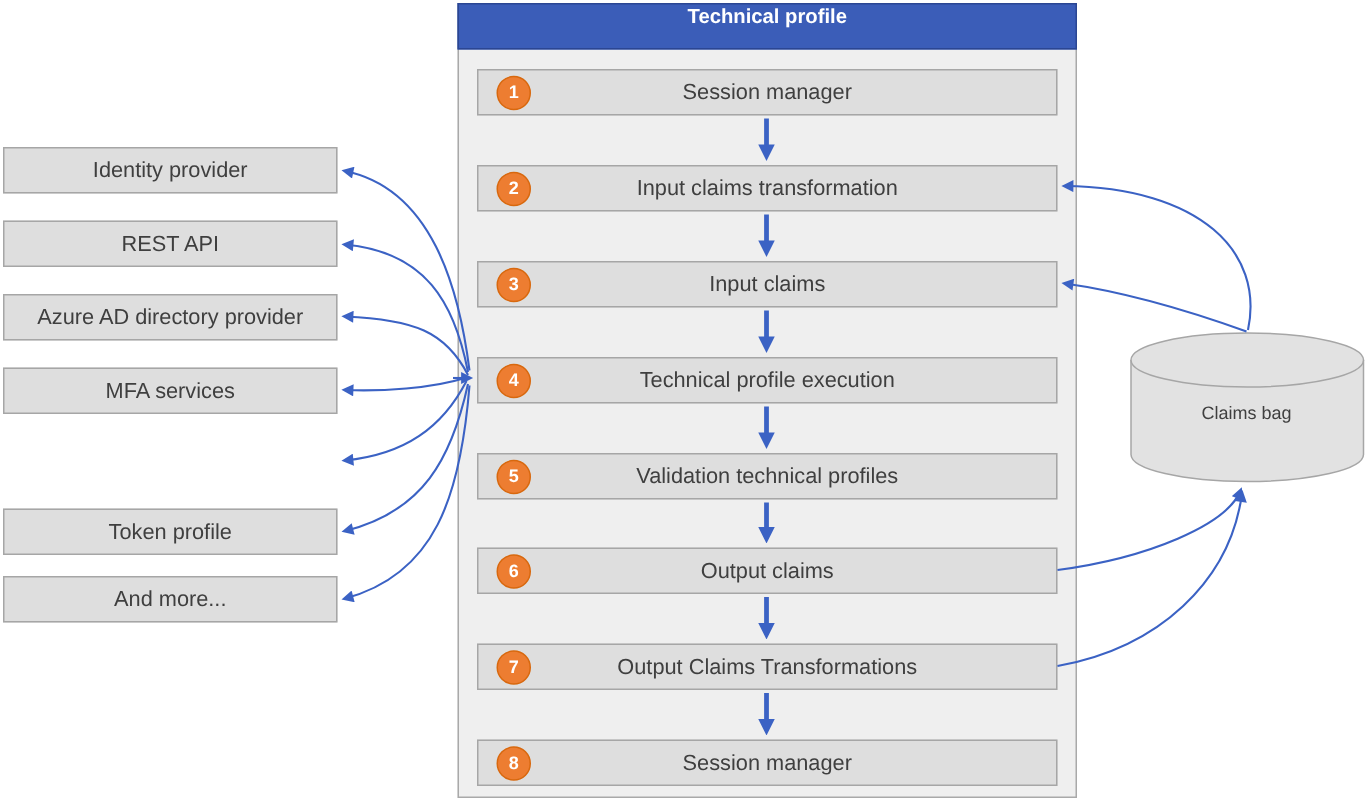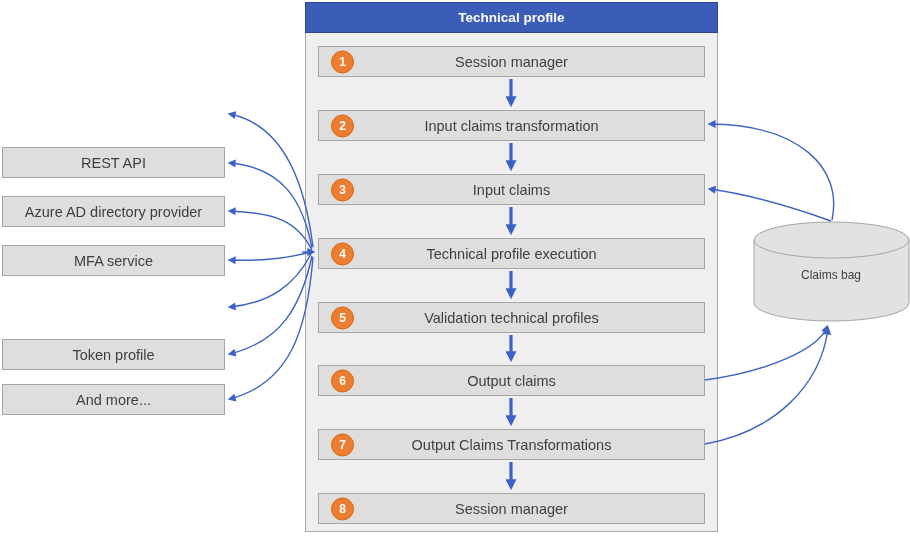--- a/index.html
+++ b/index.html
@@ -15,21 +15,21 @@
     font-family:"Liberation Sans","DejaVu Sans",sans-serif;overflow:hidden;
   }
   .container{
     position:absolute;left:305px;top:2px;width:411px;height:528px;
     background:var(--container-fill);border:1px solid var(--container-border);
   }
   .header{
     position:absolute;left:305px;top:2px;width:411px;height:29px;
     background:var(--header-blue);border:1px solid var(--header-border);
     color:#ffffff;font-size:13.5px;font-weight:bold;
-    display:flex;align-items:center;justify-content:center;
+    display:flex;justify-content:center;
   }
   .step{
     position:absolute;left:318px;width:385px;height:29px;
     background:var(--box-fill);border:1px solid var(--box-border);
     display:flex;align-items:center;justify-content:center;
     font-size:14.5px;color:var(--text-color);
   }
   .badge{
     position:absolute;left:12px;top:50%;transform:translateY(-50%);
     width:21px;height:21px;border-radius:50%;
@@ -93,28 +93,31 @@
   </div>
   <div class="step s7">
     <span class="badge">7</span>
     <span>Output Claims Transformations</span>
   </div>
   <div class="step s8">
     <span class="badge">8</span>
     <span>Session manager</span>
   </div>
 
+  <div class="ext e1">
+    <span>Identity provider</span>
+  </div>
   <div class="ext e2">
     <span>REST API</span>
   </div>
   <div class="ext e3">
     <span>Azure AD directory provider</span>
   </div>
   <div class="ext e4">
-    <span>MFA service</span>
+    <span>MFA services</span>
   </div>
   <div class="ext e6">
     <span>Token profile</span>
   </div>
   <div class="ext e7">
     <span>And more...</span>
   </div>
 
   <svg id="overlay" viewBox="0 0 910 539" xmlns="http://www.w3.org/2000/svg">
     <defs>

